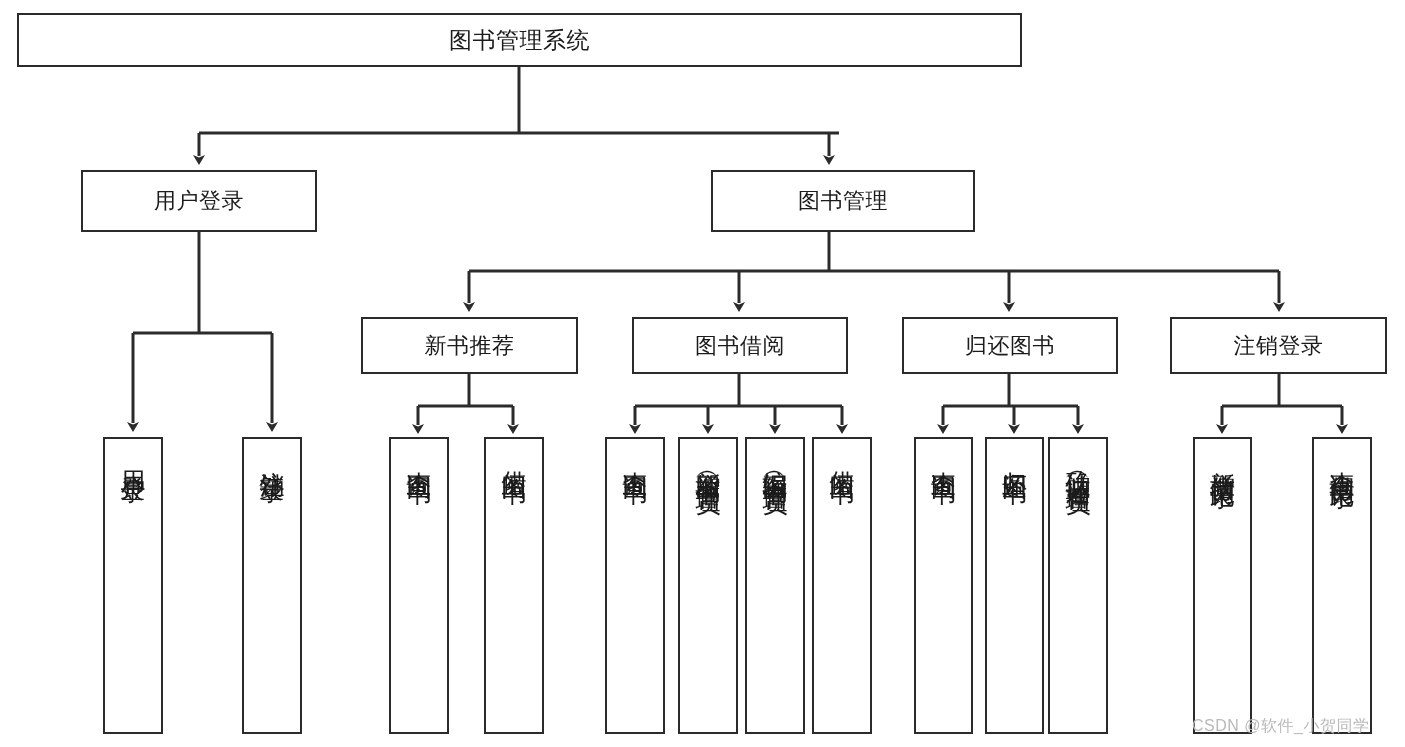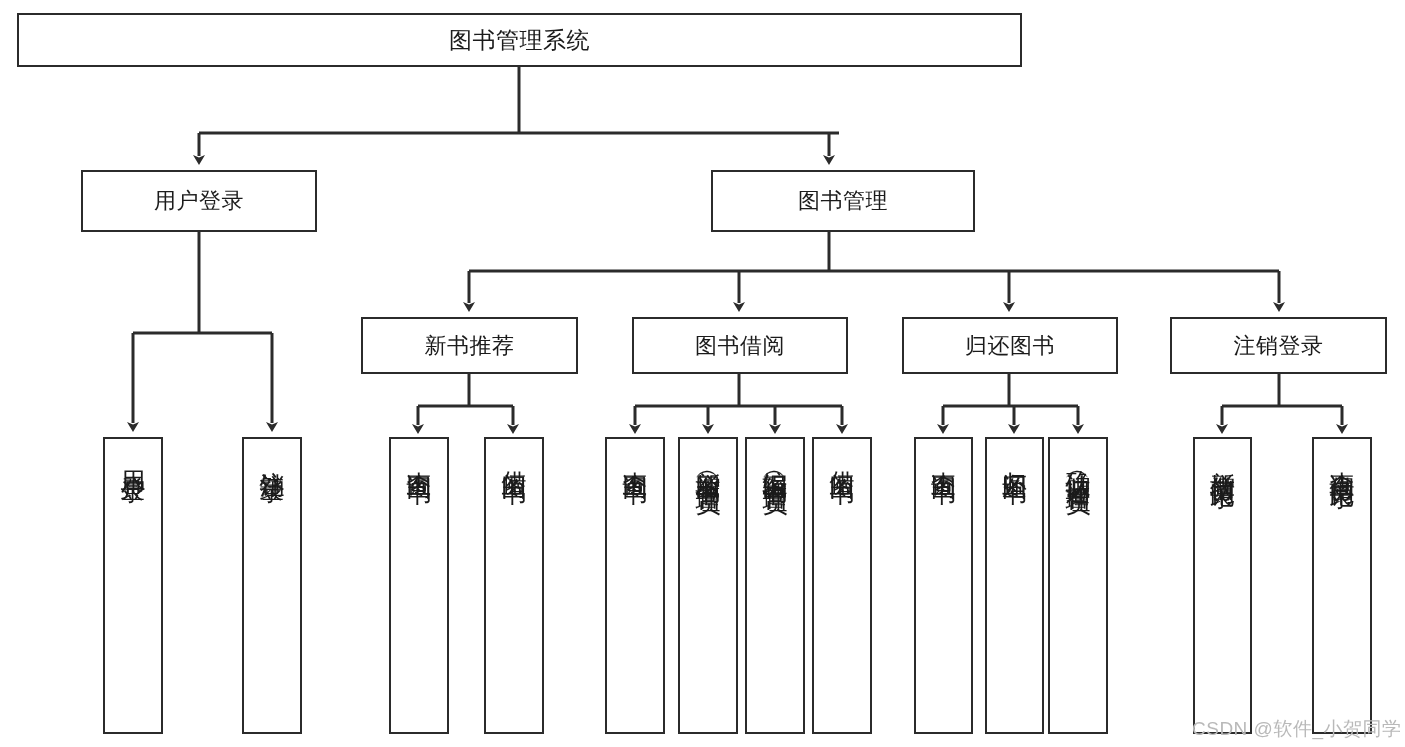--- a/index.html
+++ b/index.html
@@ -58,21 +58,21 @@
   .node.v .label {
     writing-mode: vertical-rl;
     text-orientation: upright;
     font-size: 25px;
     line-height: 1.0;
     letter-spacing: 3px;
     white-space: nowrap;
   }
   .watermark {
     position: absolute;
-    font-size: 19px;
+    font-size: 16px;
     color: #b9b9b9;
     white-space: nowrap;
     letter-spacing: 0.5px;
   }
 </style>
 </head>
 <body>
 
 <div id="canvas">
 

